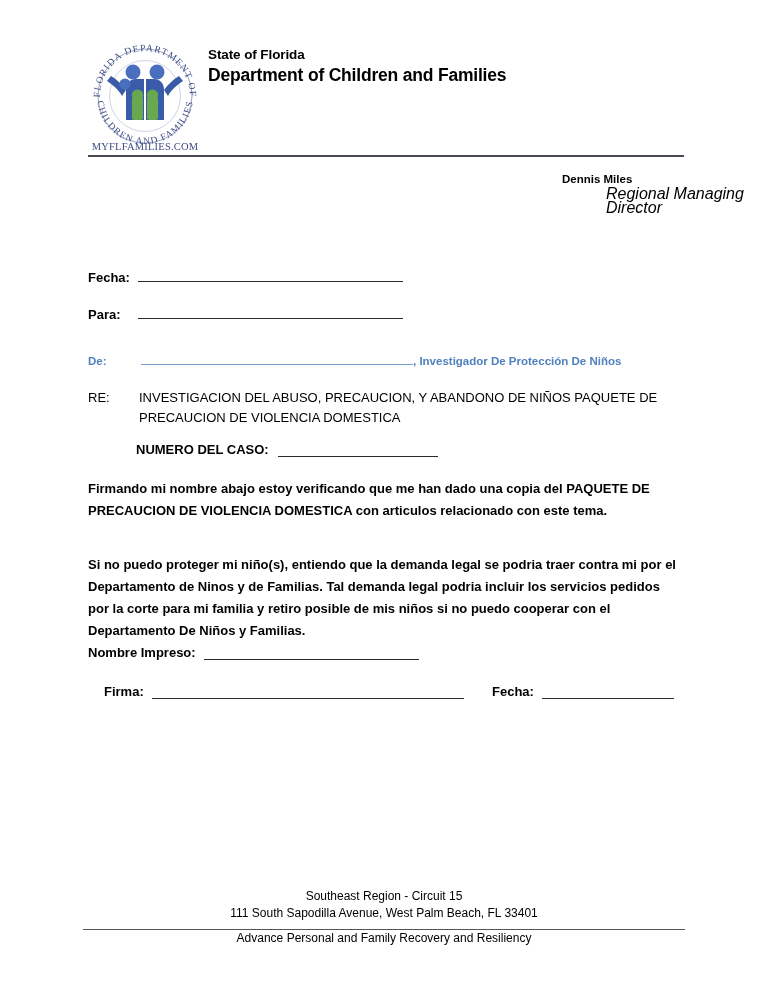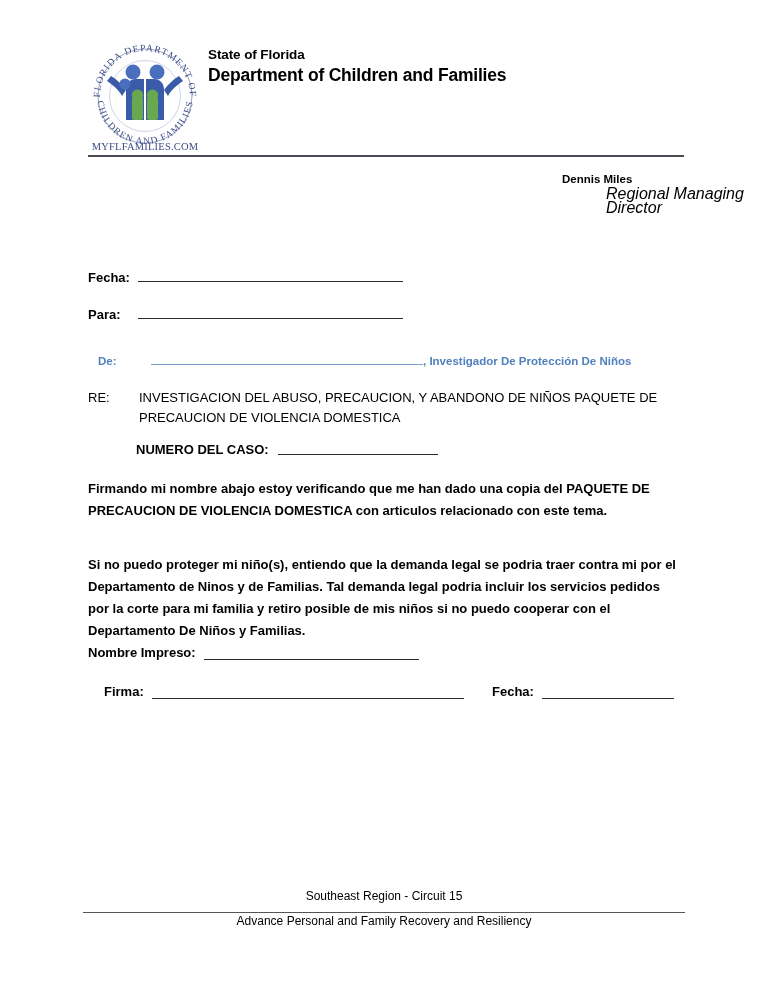--- a/index.html
+++ b/index.html
@@ -122,21 +122,21 @@
 
   #row-fecha  { left: 88px; top: 269px; }
   #row-fecha .fld-label { width: 50px; }
   #row-fecha .blank { width: 265px; }
 
   #row-para   { left: 88px; top: 306px; }
   #row-para .fld-label { width: 50px; }
   #row-para .blank { width: 265px; }
 
   #row-de     { left: 88px; top: 352px; color: #4E81BD; font-size: 11.5px; }
-  #row-de .fld-label { width: 53px; margin-left: 10px; }
+  #row-de .fld-label { width: 53px; }
   #row-de .blank { width: 272px; border-bottom: 1.3px solid #7BA0CE; }
   #row-de .de-suffix { margin-left: 0px; }
 
   .re-block {
     position: absolute;
     left: 88px;
     top: 388px;
     width: 600px;
     font-size: 13px;
     display: flex;
@@ -152,21 +152,21 @@
   }
 
   .caso-row {
     position: absolute;
     left: 88px;
     top: 442px;
     font-size: 13px;
     font-weight: bold;
     white-space: nowrap;
     display: flex;
-    align-items: flex-start;
+    align-items: flex-end;
     padding-left: 48px;
   }
   .caso-row .blank { width: 160px; margin-left: 9px; }
 
   .para-bold {
     position: absolute;
     left: 88px;
     width: 592px;
     font-size: 13px;
     font-weight: bold;
@@ -325,17 +325,18 @@
     </div>
 
     <div class="sign-row" id="row-fecha2">
       <span class="fld-label">Fecha:</span>
       <span class="blank"></span>
     </div>
   </div>
 
   <div class="footer">
     <div class="footer-addr">Southeast Region - Circuit 15</div>
+    <div class="footer-addr">111 South Sapodilla Avenue, West Palm Beach, FL 33401</div>
     <div class="rule-footer"></div>
     <div class="footer-mission" style="margin-top:0">Advance Personal and Family Recovery and Resiliency</div>
   </div>
 
 </div>
 
 </body></html>

